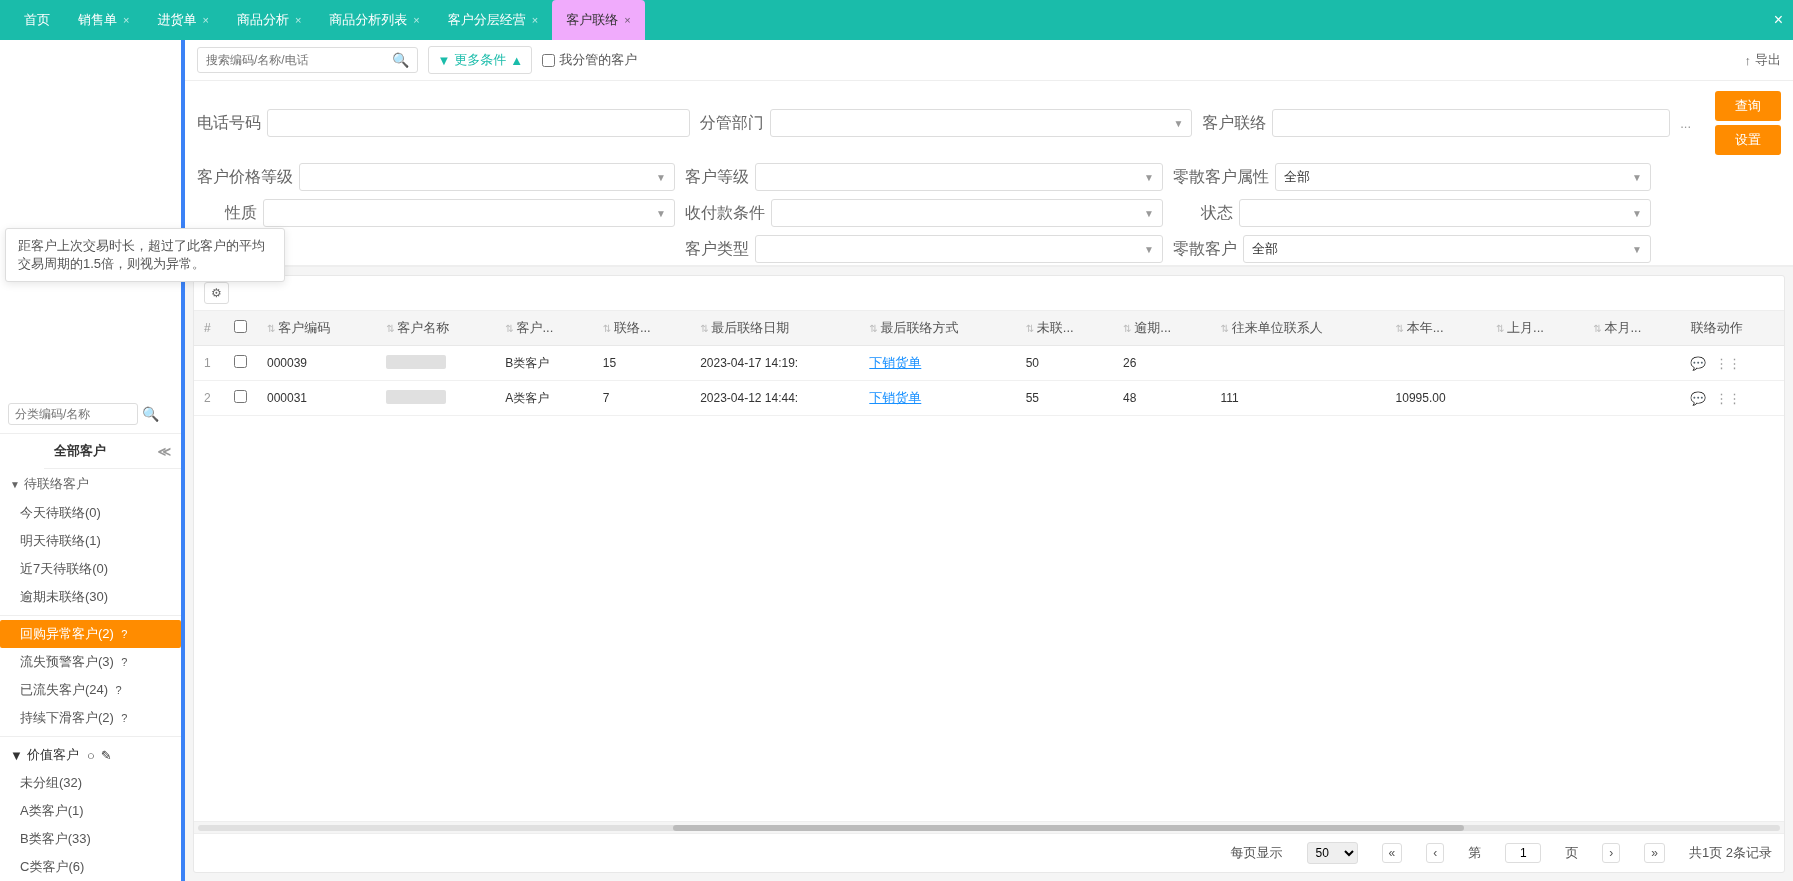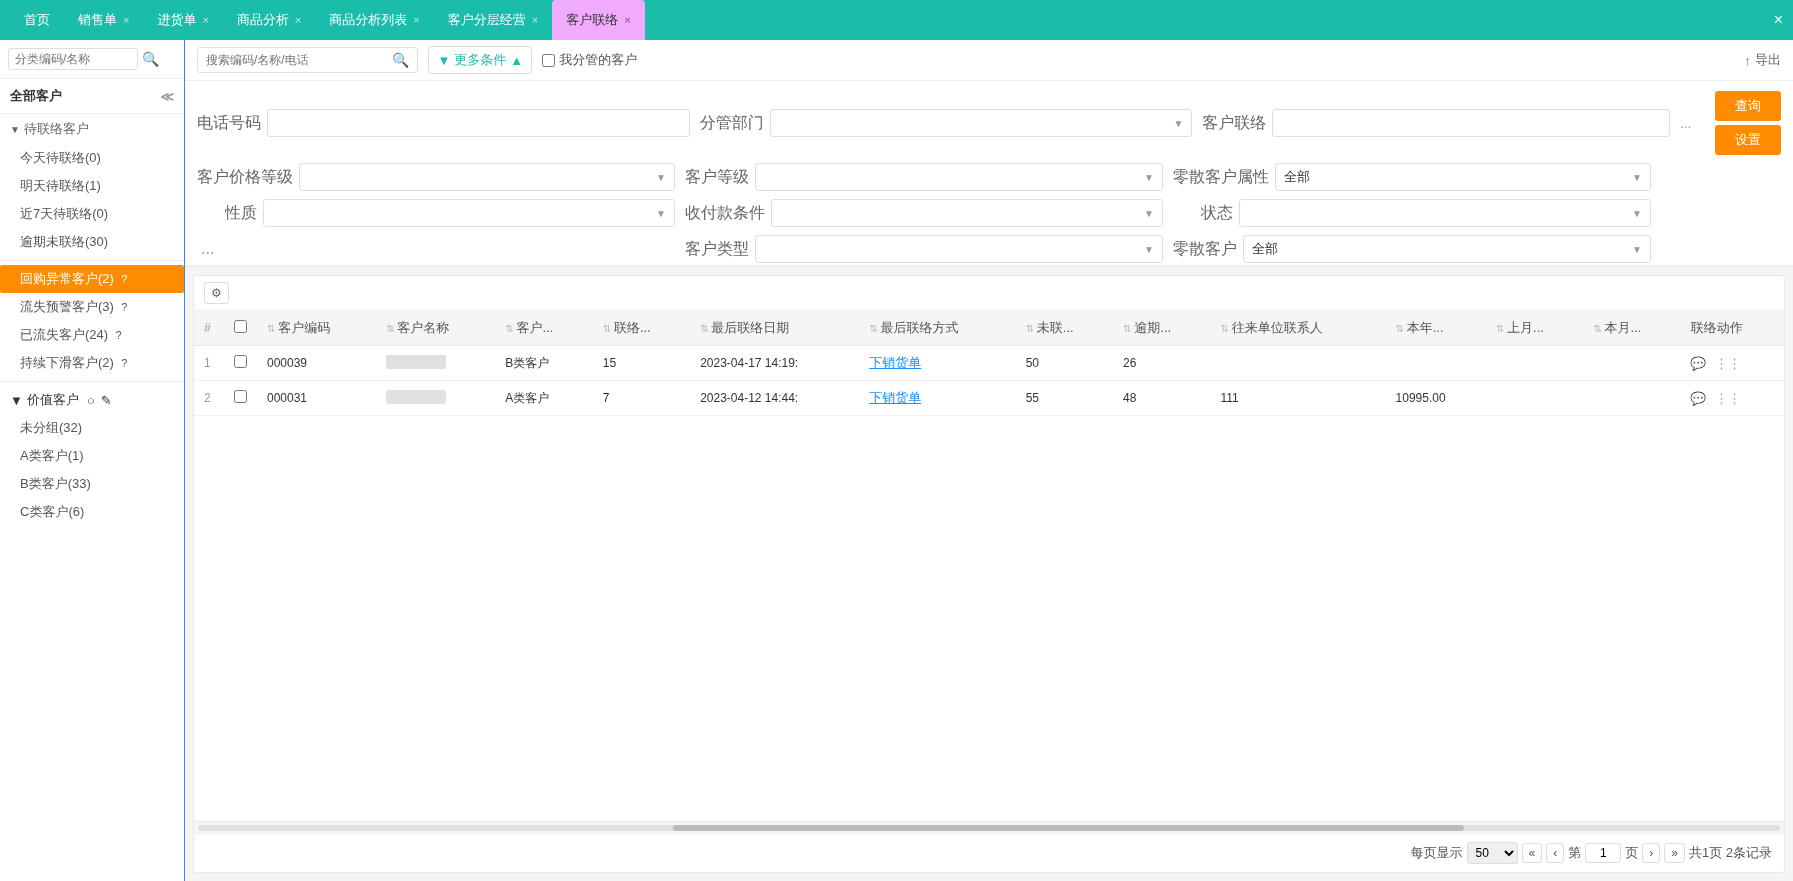--- a/index.html
+++ b/index.html
@@ -48,25 +48,26 @@
     
     .main-layout {
       display: flex;
       height: calc(881px - 40px);
     }
 
     
     .sidebar {
       width: 185px;
       background: white;
-      border-right: 1px solid #3b82f6;
+      border-right: 4px solid #3b82f6;
       display: flex;
       flex-direction: column;
       flex-shrink: 0;
       overflow-y: auto;
+      justify-content: flex-end;
     }
     .sidebar-search {
       padding: 8px;
       border-bottom: 1px solid #eee;
       display: flex;
       align-items: center;
       gap: 4px;
     }
     .sidebar-search input {
       border: 1px solid #ddd;
@@ -84,20 +85,21 @@
       font-size: 14px;
     }
     .sidebar-header {
       padding: 8px 10px;
       display: flex;
       align-items: center;
       justify-content: space-between;
       font-weight: bold;
       color: #333;
       border-bottom: 1px solid #eee;
+      margin-left: 44px;
     }
     .sidebar-header .icons { display: flex; gap: 4px; color: #999; cursor: pointer; }
     .sidebar-section-title {
       padding: 6px 10px;
       color: #666;
       font-size: 12px;
       display: flex;
       align-items: center;
       gap: 4px;
       cursor: pointer;
@@ -346,21 +348,21 @@
       top: 228px;
       left: 5px;
     }
 
     
     .pagination {
       padding: 8px 12px;
       display: flex;
       align-items: center;
       justify-content: flex-end;
-      gap: 4px;
+      gap: 24px;
       border-top: 1px solid #eee;
       color: #555;
       font-size: 12px;
     }
     .page-size-select {
       border: 1px solid #ddd;
       border-radius: 3px;
       padding: 2px 4px;
       font-size: 12px;
     }
@@ -640,20 +642,23 @@
             <div class="filter-input">
               <span>全部</span>
               <span class="arrow">▼</span>
             </div>
           </div>
           <div style="width:120px;"></div>
         </div>
       </div>
     </div>
 
+    <div class="tooltip-box">
+      <span>距客户上次交易时长，超过了此客户的平均交易周期的1.5倍，则视为异常。</span>
+    </div>
 
     <div class="table-area">
       <div class="table-toolbar">
         <button class="settings-icon-btn">⚙</button>
       </div>
       <div class="table-scroll">
         <table>
           <thead>
             <tr>
               <th class="num-col">#</th>

